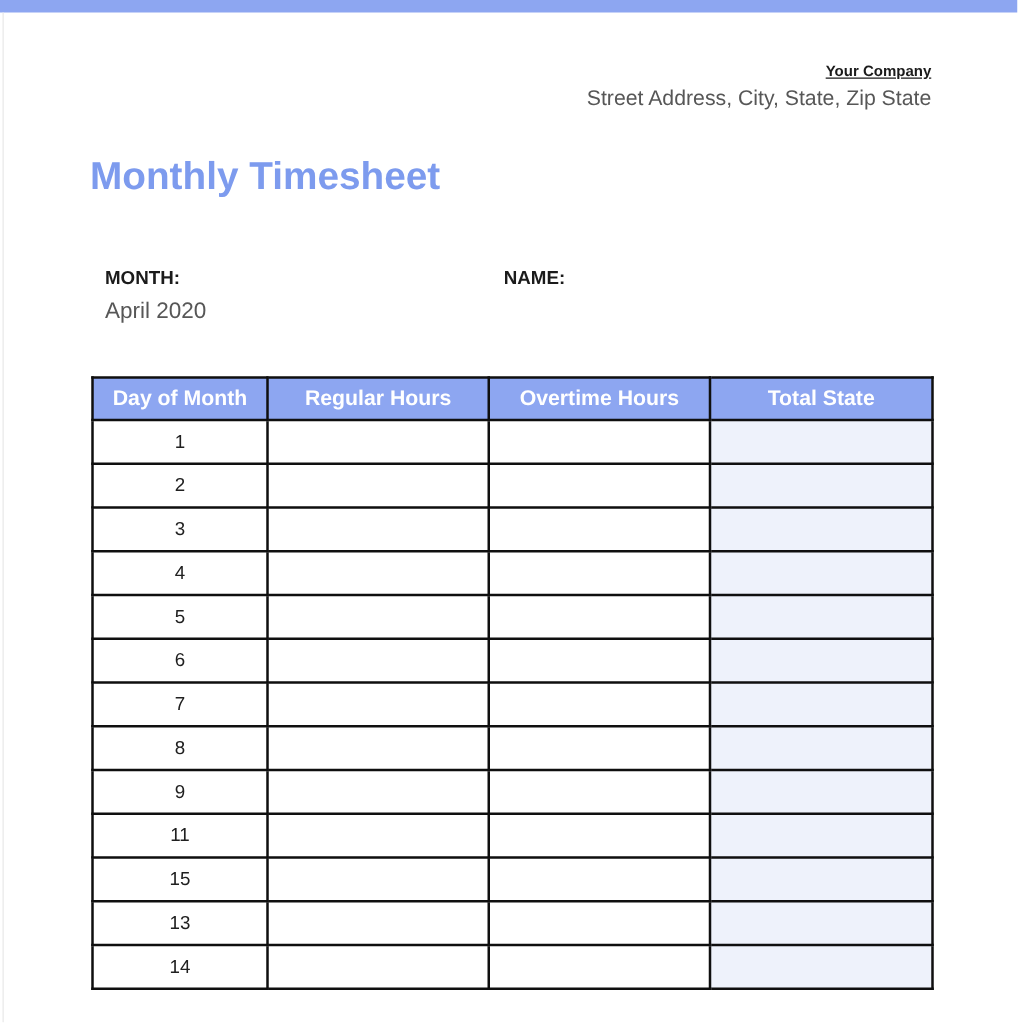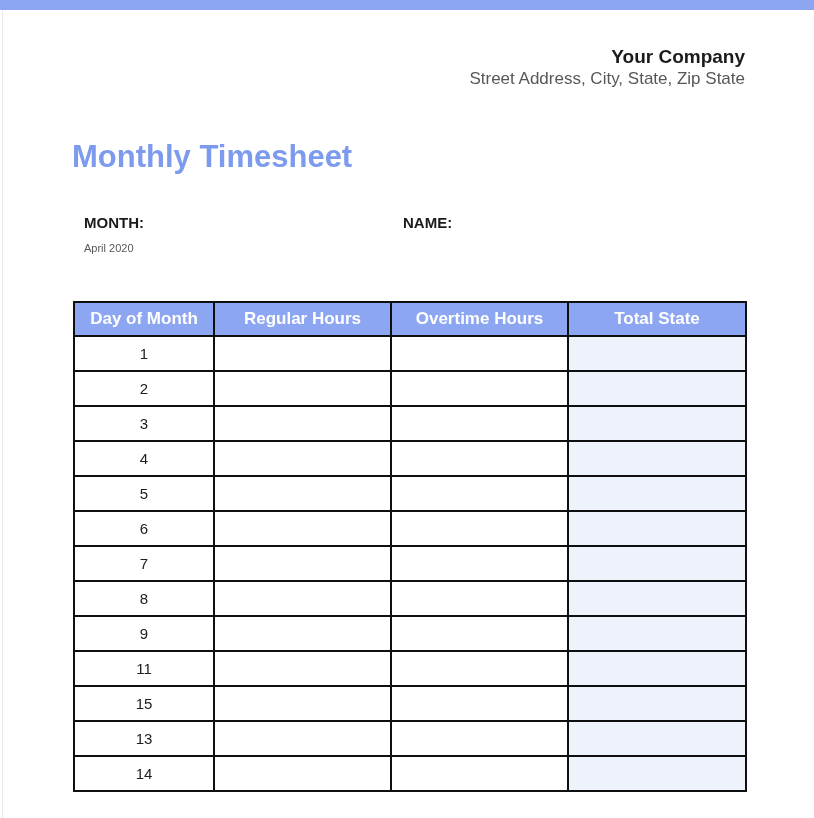--- a/index.html
+++ b/index.html
@@ -19,51 +19,52 @@
   .page-edge {
     position: absolute; top: 10px; left: 2px; bottom: 0;
     width: 1px; background: #e9e9e9;
   }
 
   .company {
     position: absolute; top: 46px; right: 69px;
     text-align: right;
   }
   .company-name {
-    font-size: 19px; font-weight: 700;
+    font-size: 12px; font-weight: 700;
     color: var(--text-dark, #1b1b1b);
     line-height: 22px;
+    text-decoration: underline;
   }
   .company-address {
     font-size: 17px; font-weight: 400;
     color: var(--text-gray, #575757);
     line-height: 22px;
   }
 
   .title {
-    position: absolute; left: 72px; top: 138px;
+    position: absolute; left: 72px; top: 122px;
     font-size: 31px; font-weight: 700;
     line-height: 38px;
     color: var(--accent-blue, #7D9BEE);
   }
 
   .meta {
     position: absolute; left: 73px; top: 214px;
     display: flex;
     margin-left: 11px;
   }
   .meta-block { width: 319px; }
   .meta-label {
     font-size: 15px; font-weight: 700;
     color: var(--text-dark, #1b1b1b);
     line-height: 18px;
   }
   .meta-value {
     margin-top: 7px;
-    font-size: 11px; font-weight: 400;
+    font-size: 18px; font-weight: 400;
     color: var(--text-gray, #575757);
     line-height: 19px;
   }
 
   table.timesheet {
     position: absolute; left: 73px; top: 301px;
     width: 672px;
     border-collapse: collapse;
     table-layout: fixed;
   }

